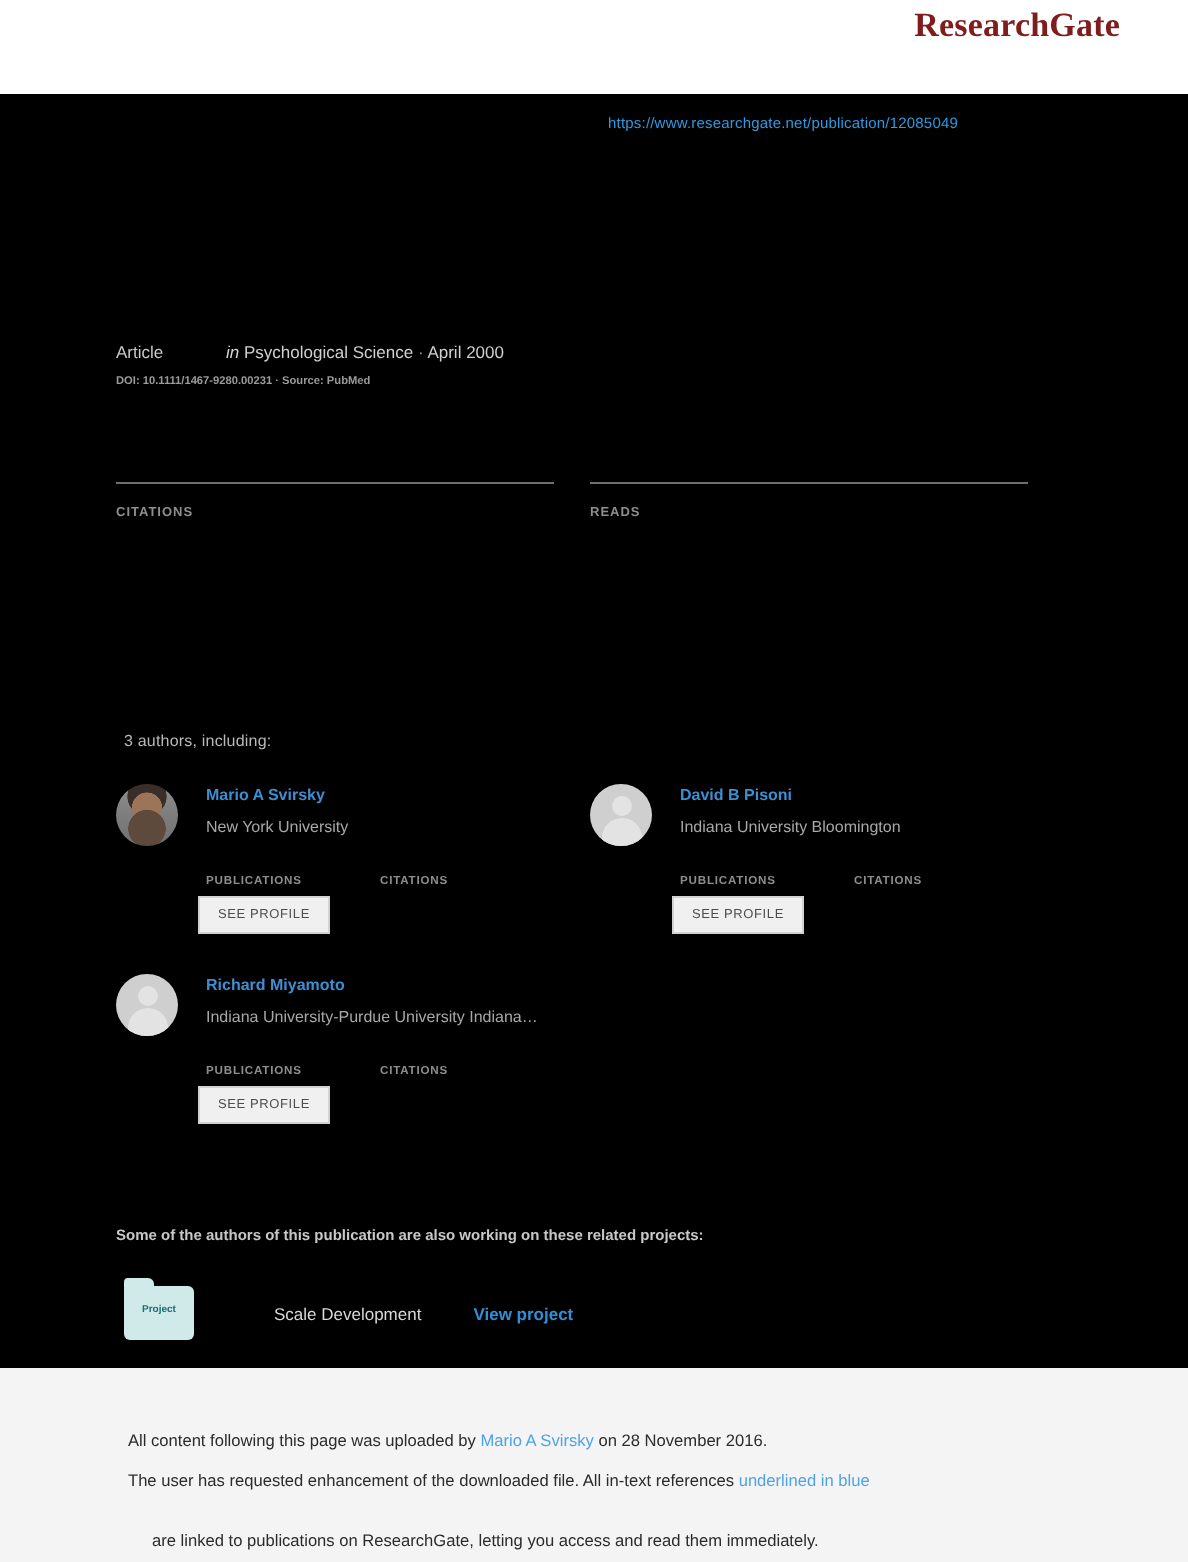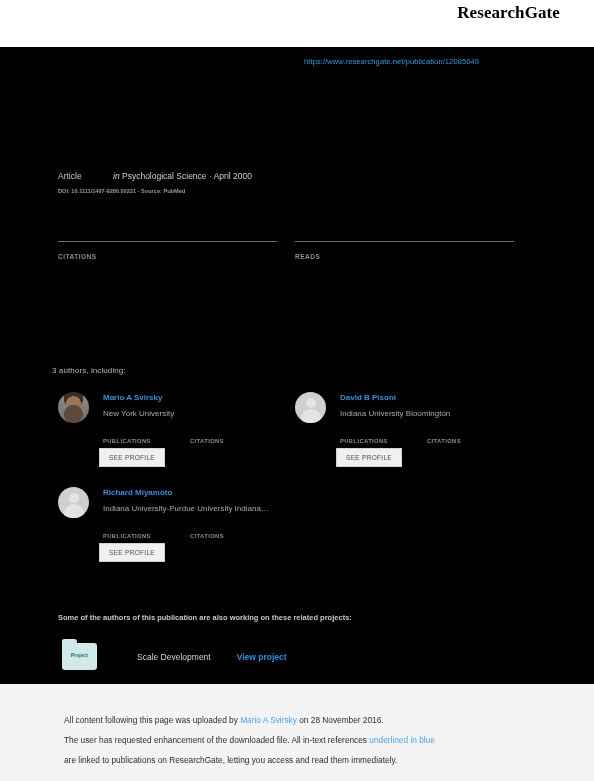--- a/index.html
+++ b/index.html
@@ -18,21 +18,21 @@
   .dark-body {
     position: absolute; left: 0; top: 47px; width: 594px; height: 637px;
     background: #000000;
   }
 
   
   .rg-logo {
     position: absolute; right: 34px; top: 3px;
     font-family: "Liberation Serif", serif;
     font-size: 17px; font-weight: bold;
-    color: #000000; letter-spacing: .1px;
+    color: #7f1d1d; letter-spacing: .1px;
     white-space: nowrap;
   }
 
   
   .pub-url {
     position: absolute; left: 304px; top: 57px;
     font-size: 7.5px; color: #2f9ae0;
     letter-spacing: .1px; white-space: nowrap;
   }
 
@@ -55,21 +55,21 @@
   .stat.left  { left: 58px;  width: 219px; }
   .stat.right { left: 295px; width: 219px; }
   .stat .rule { width: 100%; height: 1px; background: #6e6e6e; }
   .stat .lbl {
     margin-top: 11px; font-size: 6.5px; color: #8e8e8e;
     letter-spacing: .5px; font-weight: bold;
   }
 
   
   .authors-head {
-    position: absolute; left: 52px; top: 366px;
+    position: absolute; left: 62px; top: 366px;
     font-size: 8px; color: #b9b9b9; letter-spacing: .1px;
   }
 
   
   .author { position: absolute; width: 245px; height: 95px; }
   .author.a0 { left: 58px;  top: 392px; }
   .author.a1 { left: 295px; top: 392px; }
   .author.a2 { left: 58px;  top: 487px; }
 
   .avatar {
@@ -149,21 +149,21 @@
   .footer {
     position: absolute; left: 0; top: 684px; width: 594px; height: 97px;
     background: #f4f4f4;
   }
   .footer .line {
     position: absolute; left: 64px; font-size: 8.3px; color: #2b2b2b;
     white-space: nowrap;
   }
   .footer .l1 { top: 31px; }
   .footer .l2 { top: 51px; }
-  .footer .l3 { top: 71px; }
+  .footer .l3 { top: 81px; margin-left: 12px; }
   .footer .lnk { color: #4da3e8; }
 </style>
 </head>
 <body>
 
 <div id="page">
 
   <div class="top-band"></div>
 
   <div class="dark-body"></div>

